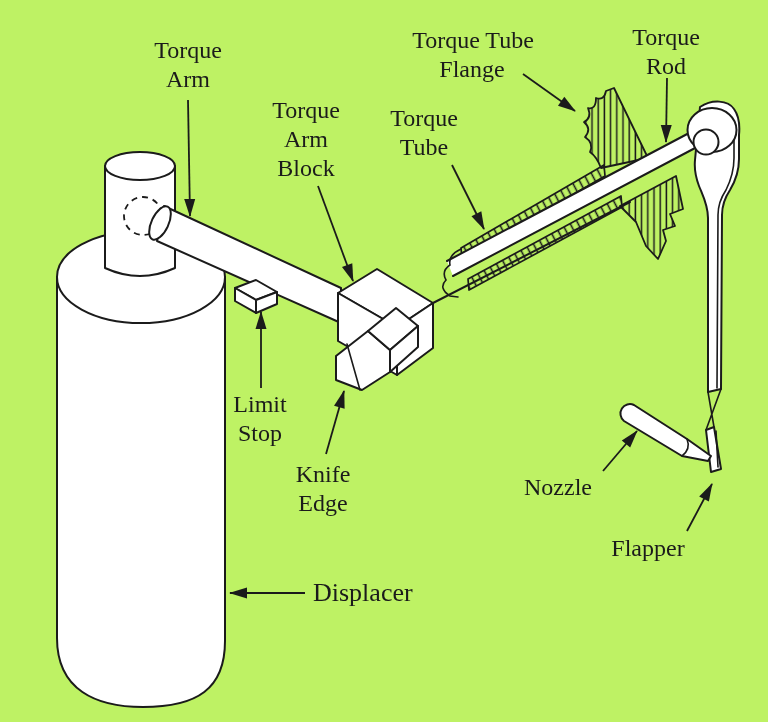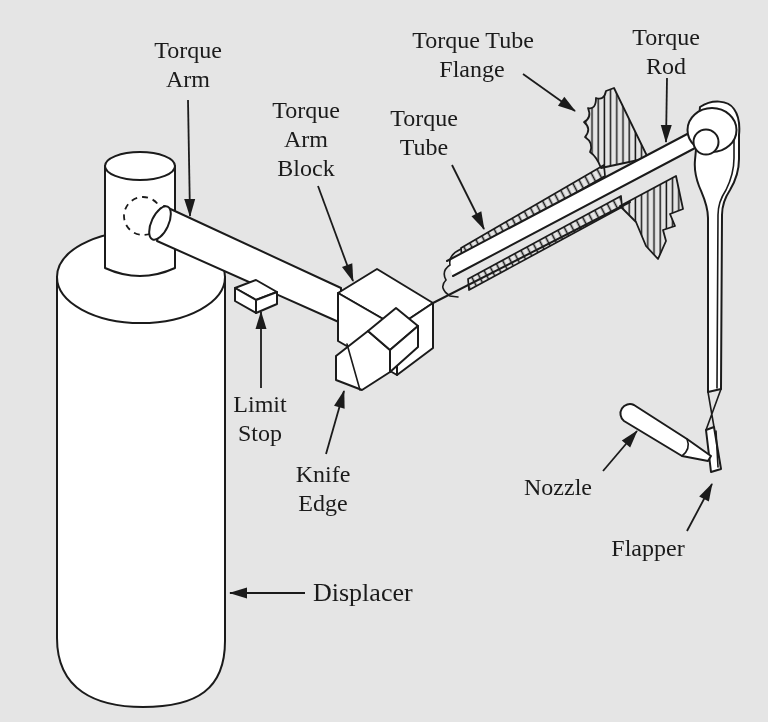--- a/index.html
+++ b/index.html
@@ -1,16 +1,16 @@
 <!DOCTYPE html>
 <html><head>
 <meta charset="utf-8">
 <style>
   html,body { margin:0; padding:0; background:#ffffff; }
-  .stage { position:relative; width:768px; height:722px; background:#e5e5e5; overflow:hidden; }
+  .stage { position:relative; width:768px; height:722px; background:#bef264; overflow:hidden; }
   svg { display:block; }
   .ln { fill:none; stroke:#1b1b1b; stroke-width:2; stroke-linejoin:round; stroke-linecap:round; }
   .fw { fill:#ffffff; stroke:#1b1b1b; stroke-width:2; stroke-linejoin:round; }
   .fh { fill:url(#hatchV); stroke:#1b1b1b; stroke-width:1.8; stroke-linejoin:round; }
   .fr { fill:url(#ribHatch); stroke:#1b1b1b; stroke-width:1.7; stroke-linejoin:round; }
   .thin { fill:none; stroke:#1b1b1b; stroke-width:1.6; stroke-linecap:round; }
   .dash { fill:none; stroke:#1b1b1b; stroke-width:1.8; stroke-dasharray:6 5; }
   .arrow { fill:none; stroke:#1b1b1b; stroke-width:1.8; marker-end:url(#ah); }
   .lbl { font-family:"Liberation Serif","DejaVu Serif",serif; font-size:24px; fill:#1b1b1b; text-anchor:middle; }
   .lbl-start { text-anchor:start; font-size:26px; }

